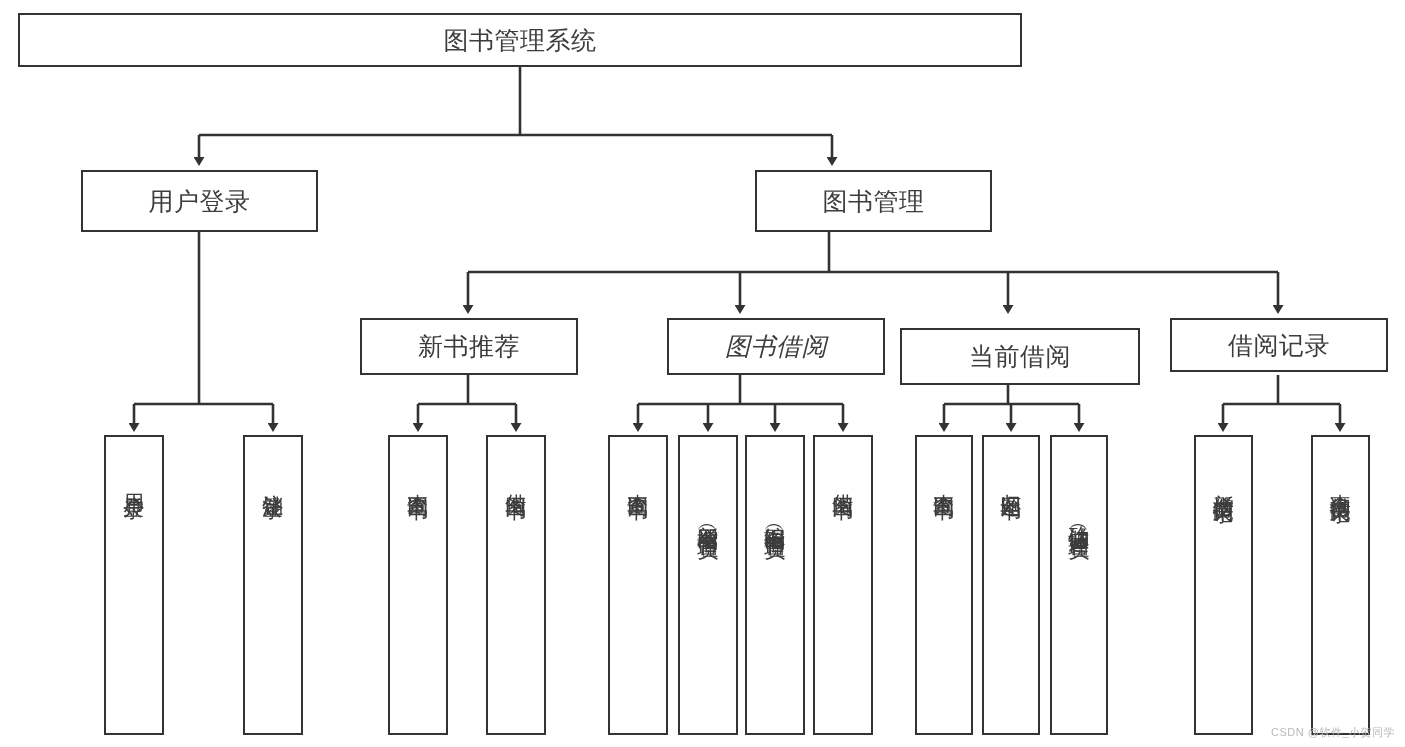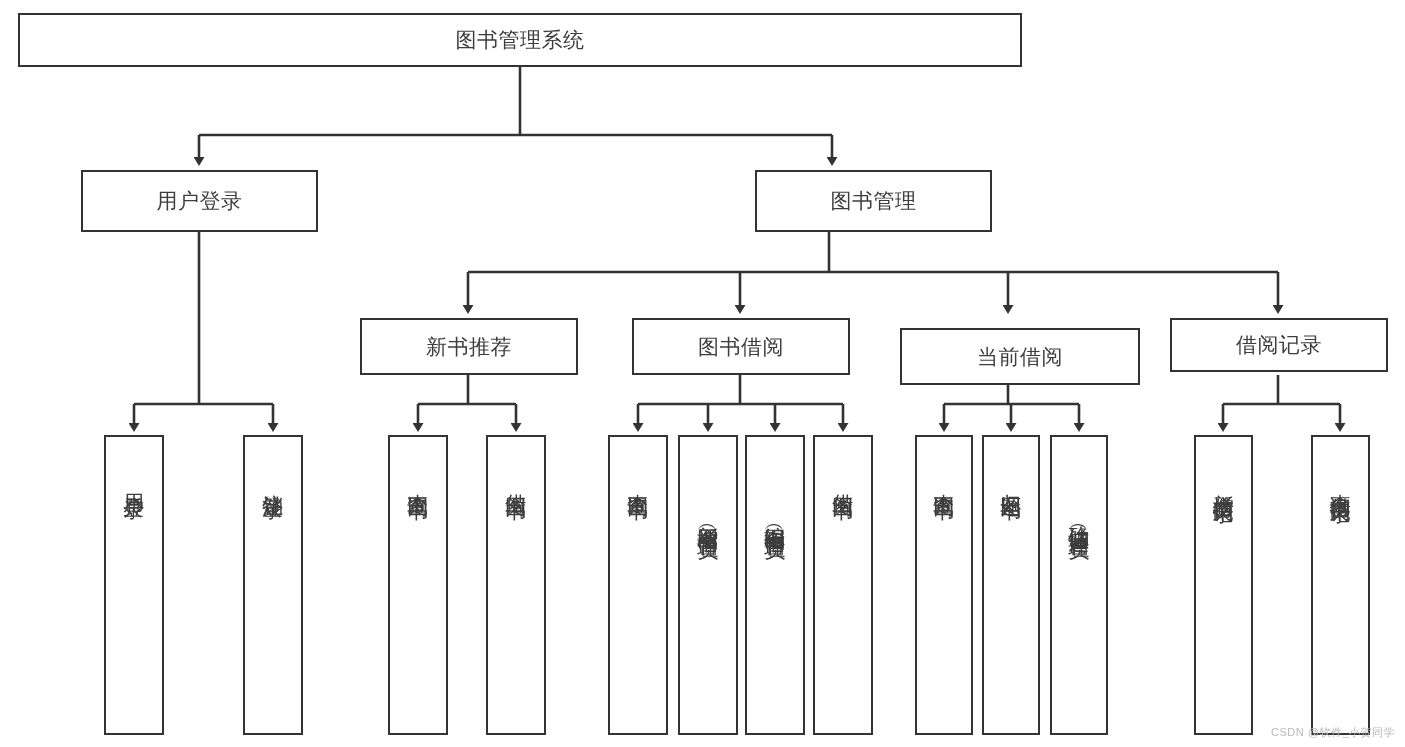--- a/index.html
+++ b/index.html
@@ -36,21 +36,21 @@
     color: #3b3b3b;
     text-align: center;
   }
   .node .lbl {
     display: block;
     color: #3d3d3d;
     line-height: 1.22;
     letter-spacing: 0.5px;
   }
   .node.horiz .lbl {
-    font-size: 21px;
+    font-size: 25px;
   }
   .node.vert {
     align-items: flex-start;
     justify-content: center;
   }
   .node.vert .lbl {
     writing-mode: vertical-rl;
     text-orientation: upright;
     font-size: 21px;
     letter-spacing: 2px;
@@ -138,21 +138,21 @@
         <span class="lbl">用户登录</span>
       </div>
       <div class="node horiz" style="left: 711px; top: 170px; width: 237px; height: 62px; margin-left: 44px;">
         <span class="lbl">图书管理</span>
       </div>
     </div>
   <div id="level3-nodes">
       <div class="node horiz" style="left: 360px; top: 318px; width: 218px; height: 57px; align-items: center;">
         <span class="lbl">新书推荐</span>
       </div>
-      <div class="node horiz" style="left: 632px; top: 318px; width: 218px; height: 57px;">
+      <div class="node horiz" style="left: 667px; top: 318px; width: 218px; height: 57px; font-style: italic;">
         <span class="lbl">图书借阅</span>
       </div>
       <div class="node horiz" style="left: 900px; top: 328px; width: 240px; height: 57px;">
         <span class="lbl">当前借阅</span>
       </div>
       <div class="node horiz" style="left: 1170px; top: 318px; width: 218px; height: 54px;">
         <span class="lbl">借阅记录</span>
       </div>
     </div>
   <div id="leaf-nodes">

